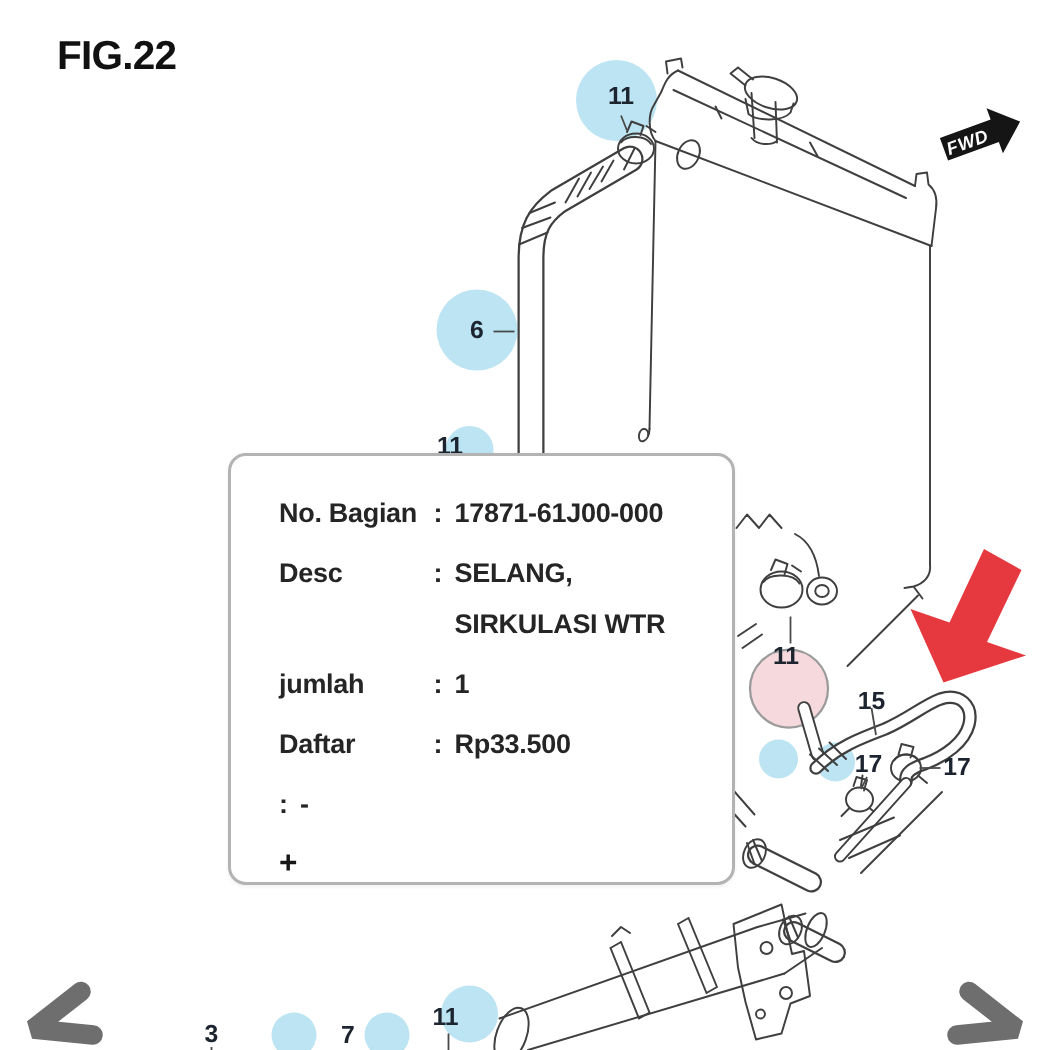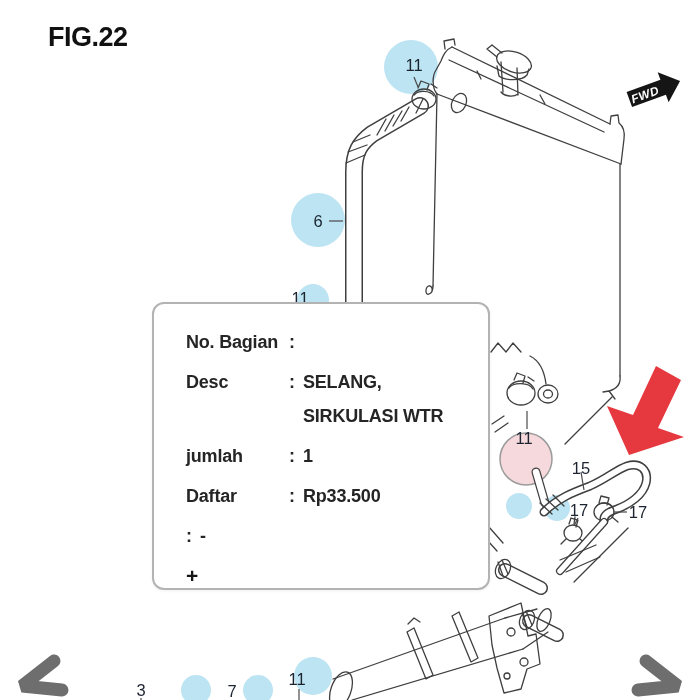--- a/index.html
+++ b/index.html
@@ -1,22 +1,22 @@
 <!DOCTYPE html>
 <html><head>
 <meta charset="utf-8">
 <style>
   html,body{margin:0;padding:0;background:#fff;}
   .stage{position:relative;width:700px;height:700px;background:#fff;overflow:hidden;
          font-family:"Liberation Sans",sans-serif;}
   svg.diagram{position:absolute;left:0;top:0;z-index:1;}
-  .fig-title{position:absolute;left:48px;top:22px;z-index:2;
+  .fig-title{position:absolute;left:38px;top:22px;z-index:2;
              font-size:27px;font-weight:800;letter-spacing:-0.5px;color:#111;}
   .callout{position:absolute;z-index:2;transform:translate(-50%,-50%);
-           font-size:16.5px;font-weight:400;color:#1c2430;white-space:nowrap;cursor:pointer;}
+           font-size:16.5px;font-weight:700;color:#1c2430;white-space:nowrap;cursor:pointer;}
   .card{position:absolute;left:152px;top:302px;width:338px;height:288px;z-index:3;
         background:#fff;border:2px solid #b3b3b3;border-radius:12px;box-sizing:border-box;
         padding:26px 18px 0 32px;box-shadow:0 1px 3px rgba(0,0,0,0.06);}
   .row{display:flex;font-size:18px;font-weight:bold;color:#252525;
        line-height:25px;margin-bottom:15px;letter-spacing:-0.2px;}
   .row .lbl{width:103px;flex:none;}
   .row .sep{width:14px;flex:none;}
   .row.cont{margin-top:-6px;text-align:center;}
   .add-btn{display:flex;align-items:center;background:none;border:none;padding:0;
            margin-top:8px;font-family:"Liberation Sans",sans-serif;font-size:20px;
@@ -154,20 +154,21 @@
   <span class="callout" style="left:579px;top:510px">17</span>
   <span class="callout" style="left:638px;top:512px">17</span>
   <span class="callout" style="left:141px;top:690px">3</span>
   <span class="callout" style="left:232px;top:691px">7</span>
   <span class="callout" style="left:297px;top:679px">11</span>
 
   <div class="card">
     <div class="row">
       <span class="lbl">No. Bagian</span>
       <span class="sep">:</span>
+      <span class="val">17871-61J00-000</span>
     </div>
     <div class="row">
       <span class="lbl">Desc</span>
       <span class="sep">:</span>
       <span class="val">SELANG,</span>
     </div>
     <div class="row cont">
       <span class="lbl"></span>
       <span class="sep"></span>
       <span class="val">SIRKULASI WTR</span>

